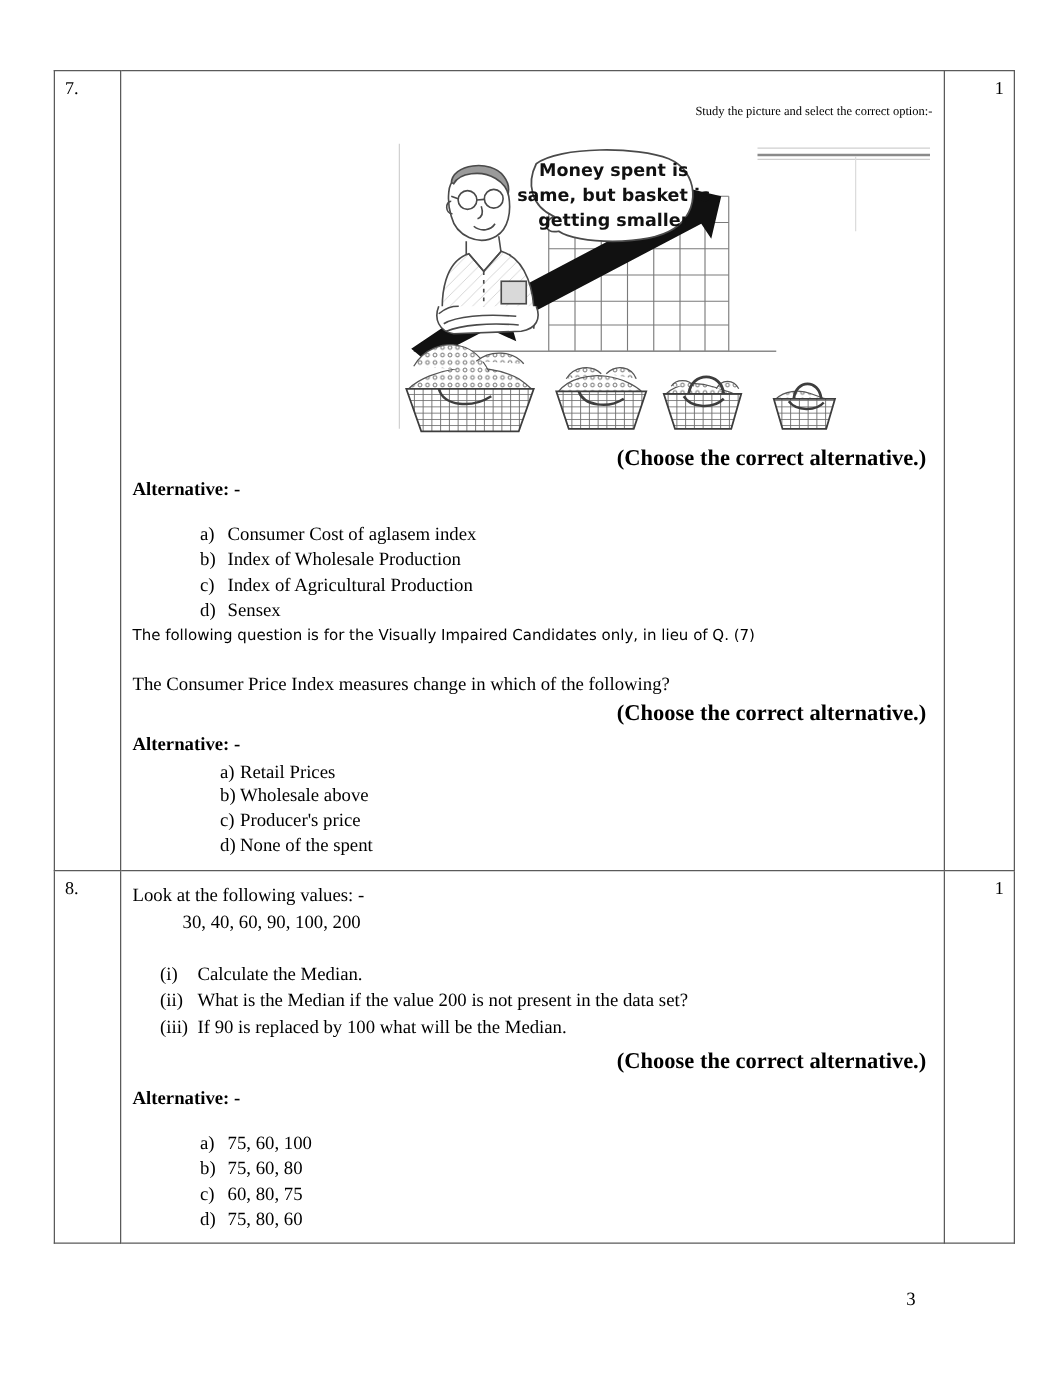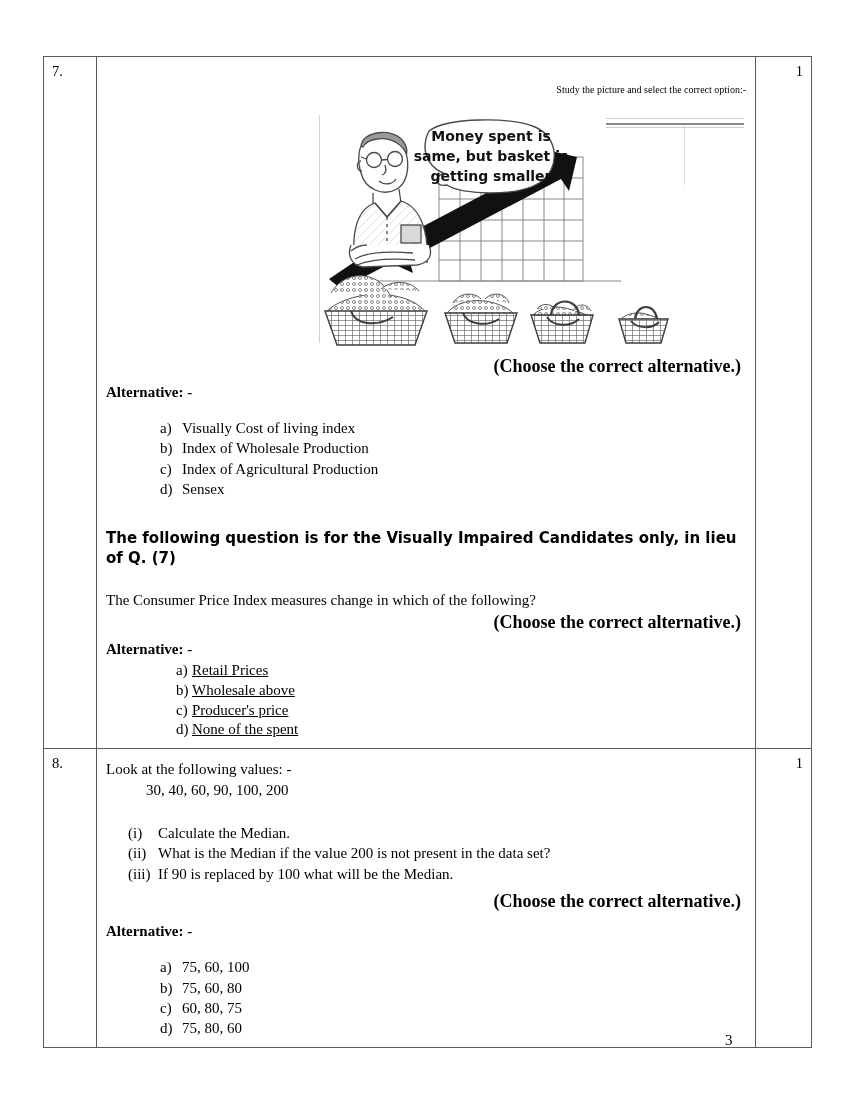--- a/index.html
+++ b/index.html
@@ -144,29 +144,27 @@
 
   .opts-tight {
     margin: 2px 0 0 0;
     padding: 0;
     list-style: none;
   }
   .opts-tight li {
     font-size: 15px;
     line-height: 1.32;
     padding-left: 70px;
-    text-decoration: underline;
   }
   .opts-tight li .mk { display: inline-block; width: 16px; }
 
   .vi-head {
     font-family: "DejaVu Sans", "Liberation Sans", sans-serif;
-    font-weight: bold;
-    font-size: 15px;
-    margin-top: 28px;
+    font-weight: normal;
+    font-size: 12px;
   }
   .vi-q {
     margin-top: 22px;
     font-size: 15px;
   }
 
   .values-line {
     margin: 1px 0 0 40px;
     font-size: 15px;
   }
@@ -341,21 +339,21 @@
                     <path d="M310 208 C316 216, 332 216, 338 209" fill="none" stroke="#3d3d3d" stroke-width="2"></path>
                   </g>
                 </g>
               </svg>
             </div>
 
             <div class="right-note">(Choose the correct alternative.)</div>
             <div class="alt-label">Alternative: -</div>
 
             <ul class="opts">
-              <li><span class="mk">a)</span><span>Visually Cost of living index</span></li>
+              <li><span class="mk">a)</span><span>Consumer Cost of aglasem index</span></li>
               <li><span class="mk">b)</span><span>Index of Wholesale Production</span></li>
               <li><span class="mk">c)</span><span>Index of Agricultural Production</span></li>
               <li><span class="mk">d)</span><span>Sensex</span></li>
             </ul>
 
             <div class="vi-head">The following question is for the Visually Impaired Candidates only, in lieu of Q. (7)</div>
             <div class="vi-q">The Consumer Price Index measures change in which of the following?</div>
             <div class="right-note">(Choose the correct alternative.)</div>
             <div class="alt-label">Alternative: -</div>
 

